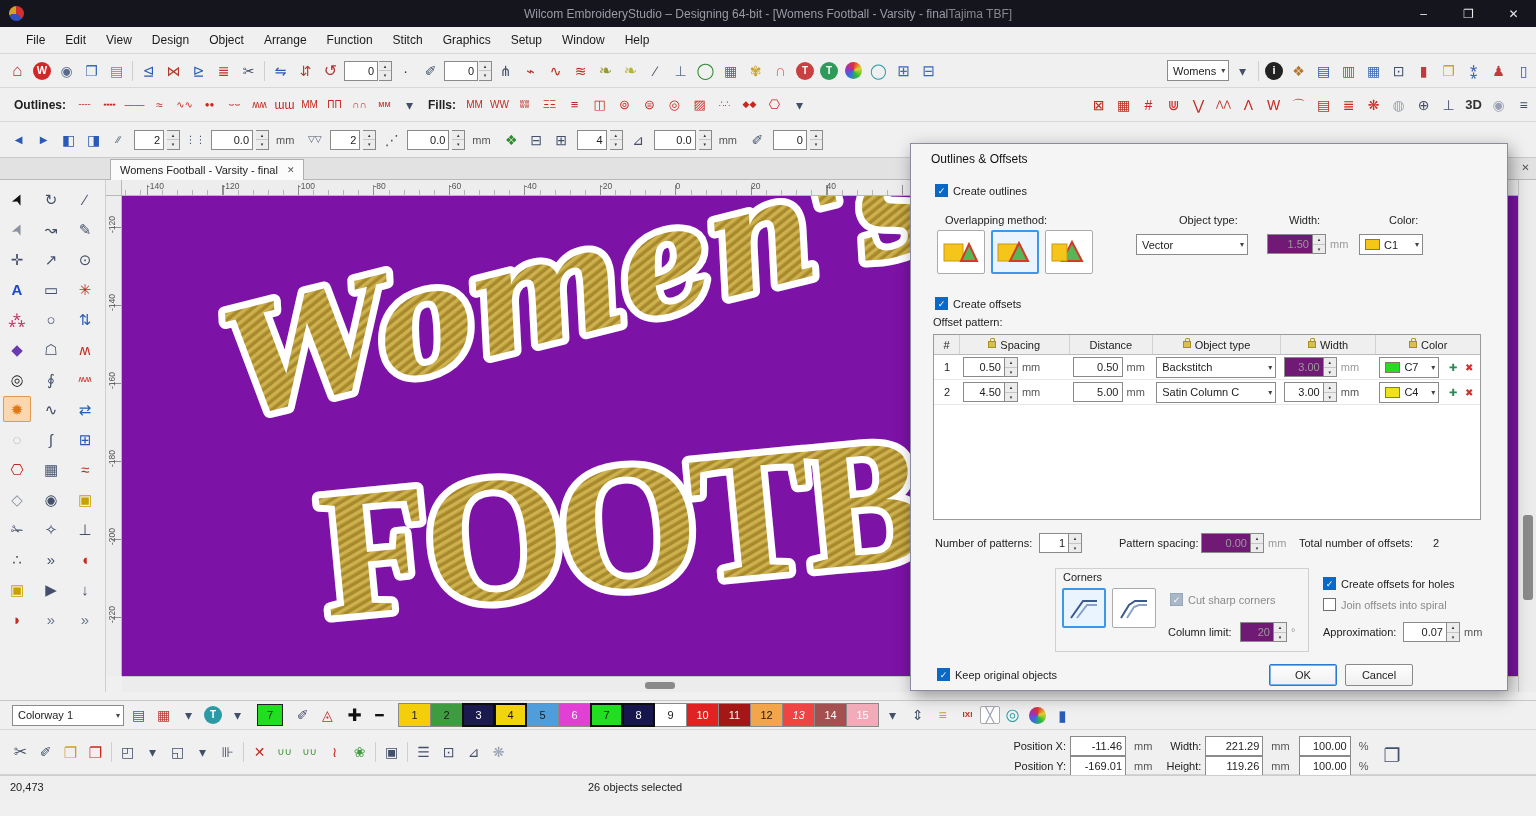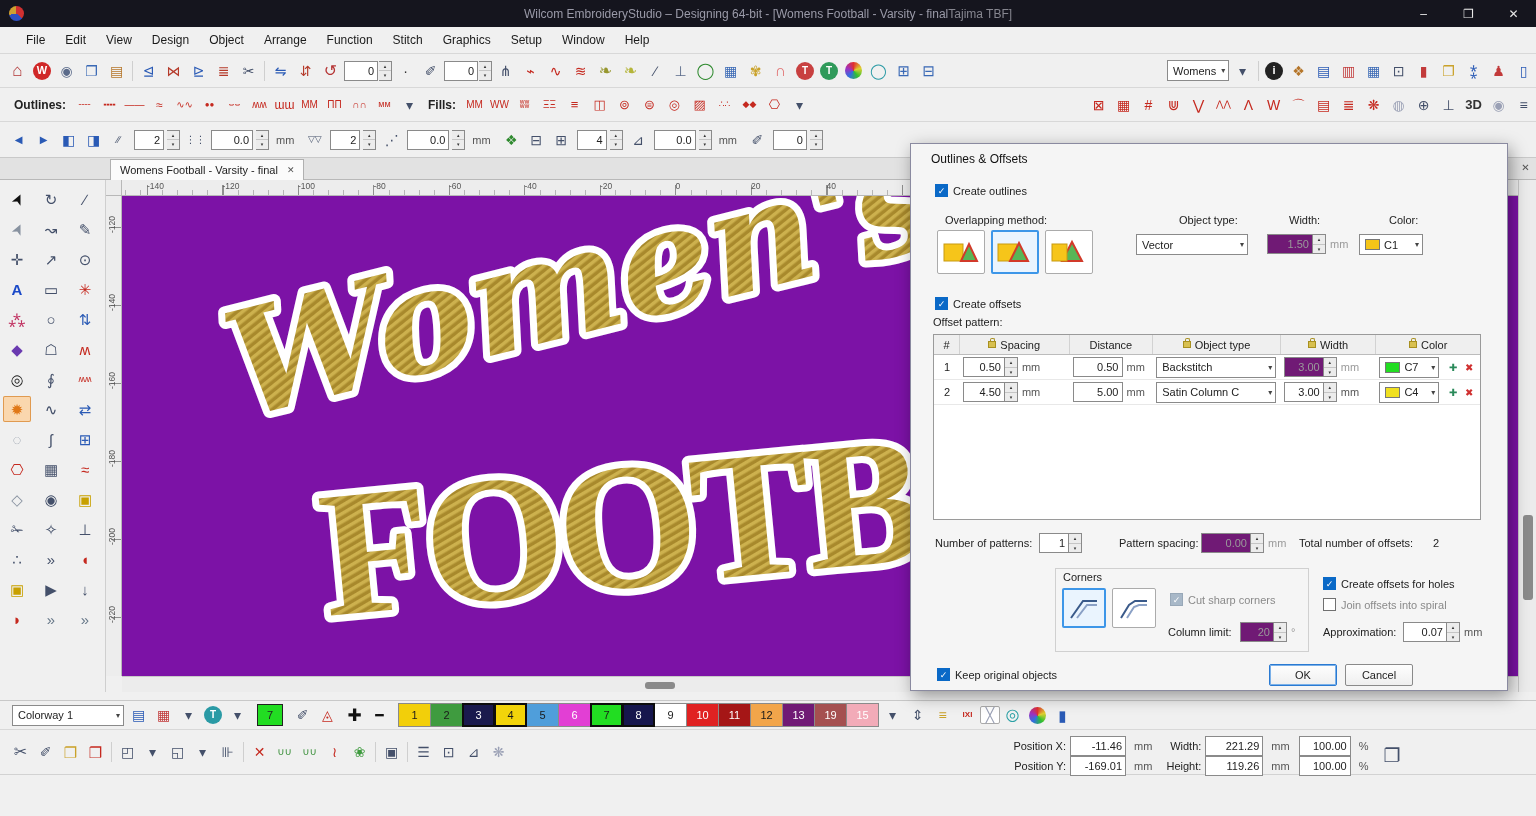--- a/index.html
+++ b/index.html
@@ -481,22 +481,22 @@
         <div class="swatch sel" style="background: rgb(26, 26, 77); color: rgb(255, 255, 255);">3</div>
         <div class="swatch sel" style="background: rgb(242, 212, 10); color: rgb(26, 26, 26);">4</div>
         <div class="swatch" style="background: rgb(79, 158, 219); color: rgb(26, 26, 26);">5</div>
         <div class="swatch" style="background: rgb(226, 63, 212); color: rgb(255, 255, 255);">6</div>
         <div class="swatch sel" style="background: rgb(34, 221, 34); color: rgb(26, 26, 26);">7</div>
         <div class="swatch sel" style="background: rgb(22, 22, 77); color: rgb(255, 255, 255);">8</div>
         <div class="swatch" style="background: rgb(255, 255, 255); color: rgb(26, 26, 26);">9</div>
         <div class="swatch" style="background: rgb(224, 34, 34); color: rgb(255, 255, 255);">10</div>
         <div class="swatch" style="background: rgb(165, 22, 22); color: rgb(255, 255, 255);">11</div>
         <div class="swatch" style="background: rgb(242, 165, 74); color: rgb(26, 26, 26);">12</div>
-        <div class="swatch" style="background: #701a75; color: rgb(255, 255, 255);">13</div>
-        <div class="swatch" style="background: rgb(165, 80, 80); color: rgb(255, 255, 255);">19</div>
+        <div class="swatch" style="background: #ef4444; color: rgb(255, 255, 255); font-style: italic;">13</div>
+        <div class="swatch" style="background: rgb(165, 80, 80); color: rgb(255, 255, 255);">14</div>
         <div class="swatch" style="background: rgb(242, 171, 184); color: rgb(255, 255, 255);">15</div>
       </div>
     <span class="strip">
         <span class="icon" style="color: rgb(68, 80, 106);">▾</span>
         <span class="icon" style="color: rgb(68, 80, 106);">⇕</span>
         <span class="icon" style="color: rgb(202, 162, 42);">≡</span>
         <span class="icon bold" style="color: rgb(197, 41, 31); font-size: 8px;">IXI</span>
         <span class="icon boxed" style="color: rgb(154, 160, 181); background: rgb(255, 255, 255);">╳</span>
         <span class="icon" style="color: rgb(42, 160, 165); font-size: 16px;">◎</span>
         <span class="icon wheel"></span>
@@ -559,20 +559,24 @@
         <span>119.26</span>
       </span>
     <span class="unit">mm</span>
     <span class="field" style="width:52px">
         <span>100.00</span>
       </span>
     <span class="unit">%</span>
   </div>
   <span class="icon abs" style="left:1378px;top:740px;width:28px;height:30px;font-size:19px;color:#44506a">❐</span>
 
+  <div id="statusbar">
+    <span class="abs" style="left:10px;top:5px">20,473</span>
+    <span class="abs" style="left:588px;top:5px">26 objects selected</span>
+  </div>
 
   <div id="dialog">
     <div class="dlg-title">Outlines &amp; Offsets</div>
 
     <label class="chkrow" style="left:24px;top:40px">
       <span class="chk on">✓</span>
       <span>Create outlines</span>
     </label>
 
     <div class="lbl" style="left:34px;top:70px">Overlapping method:</div>

